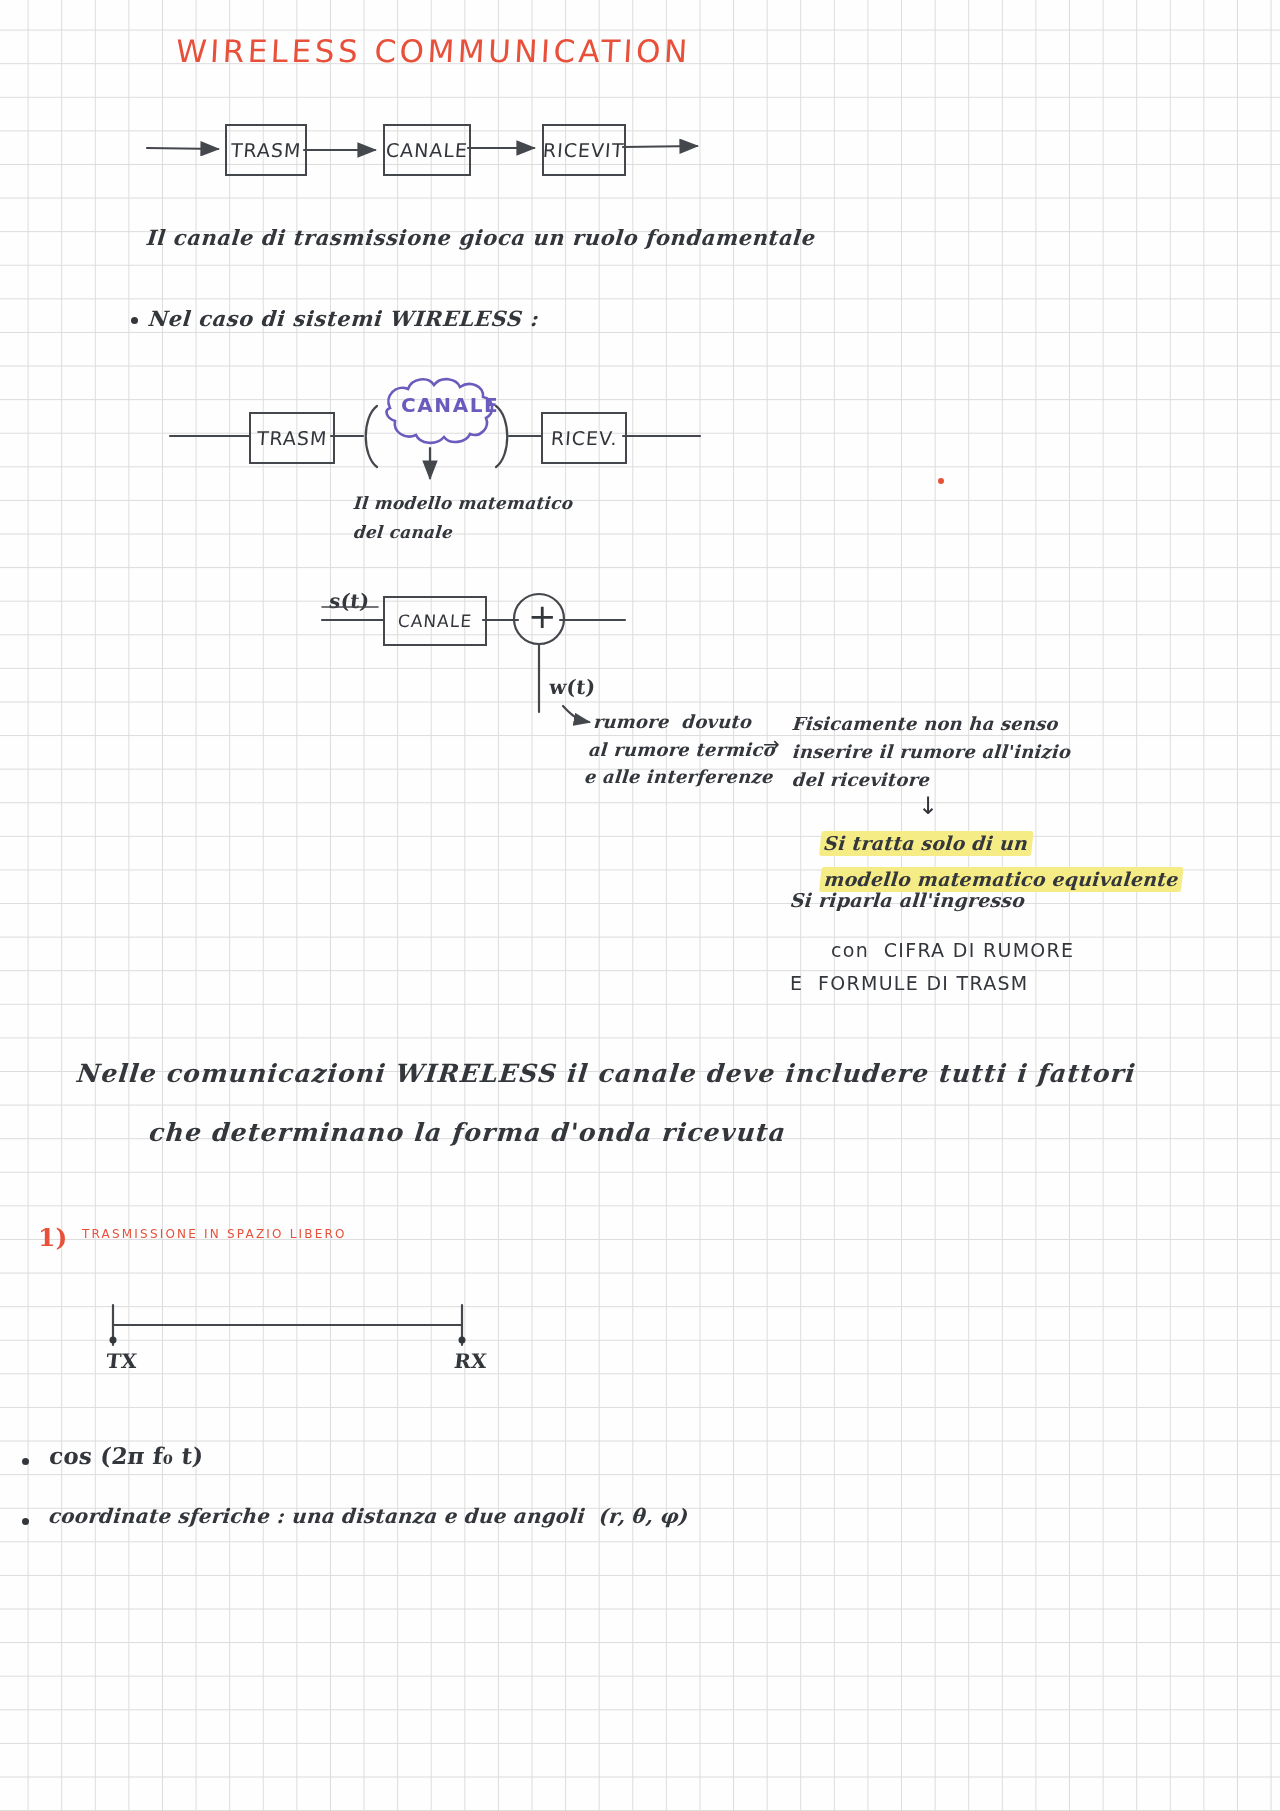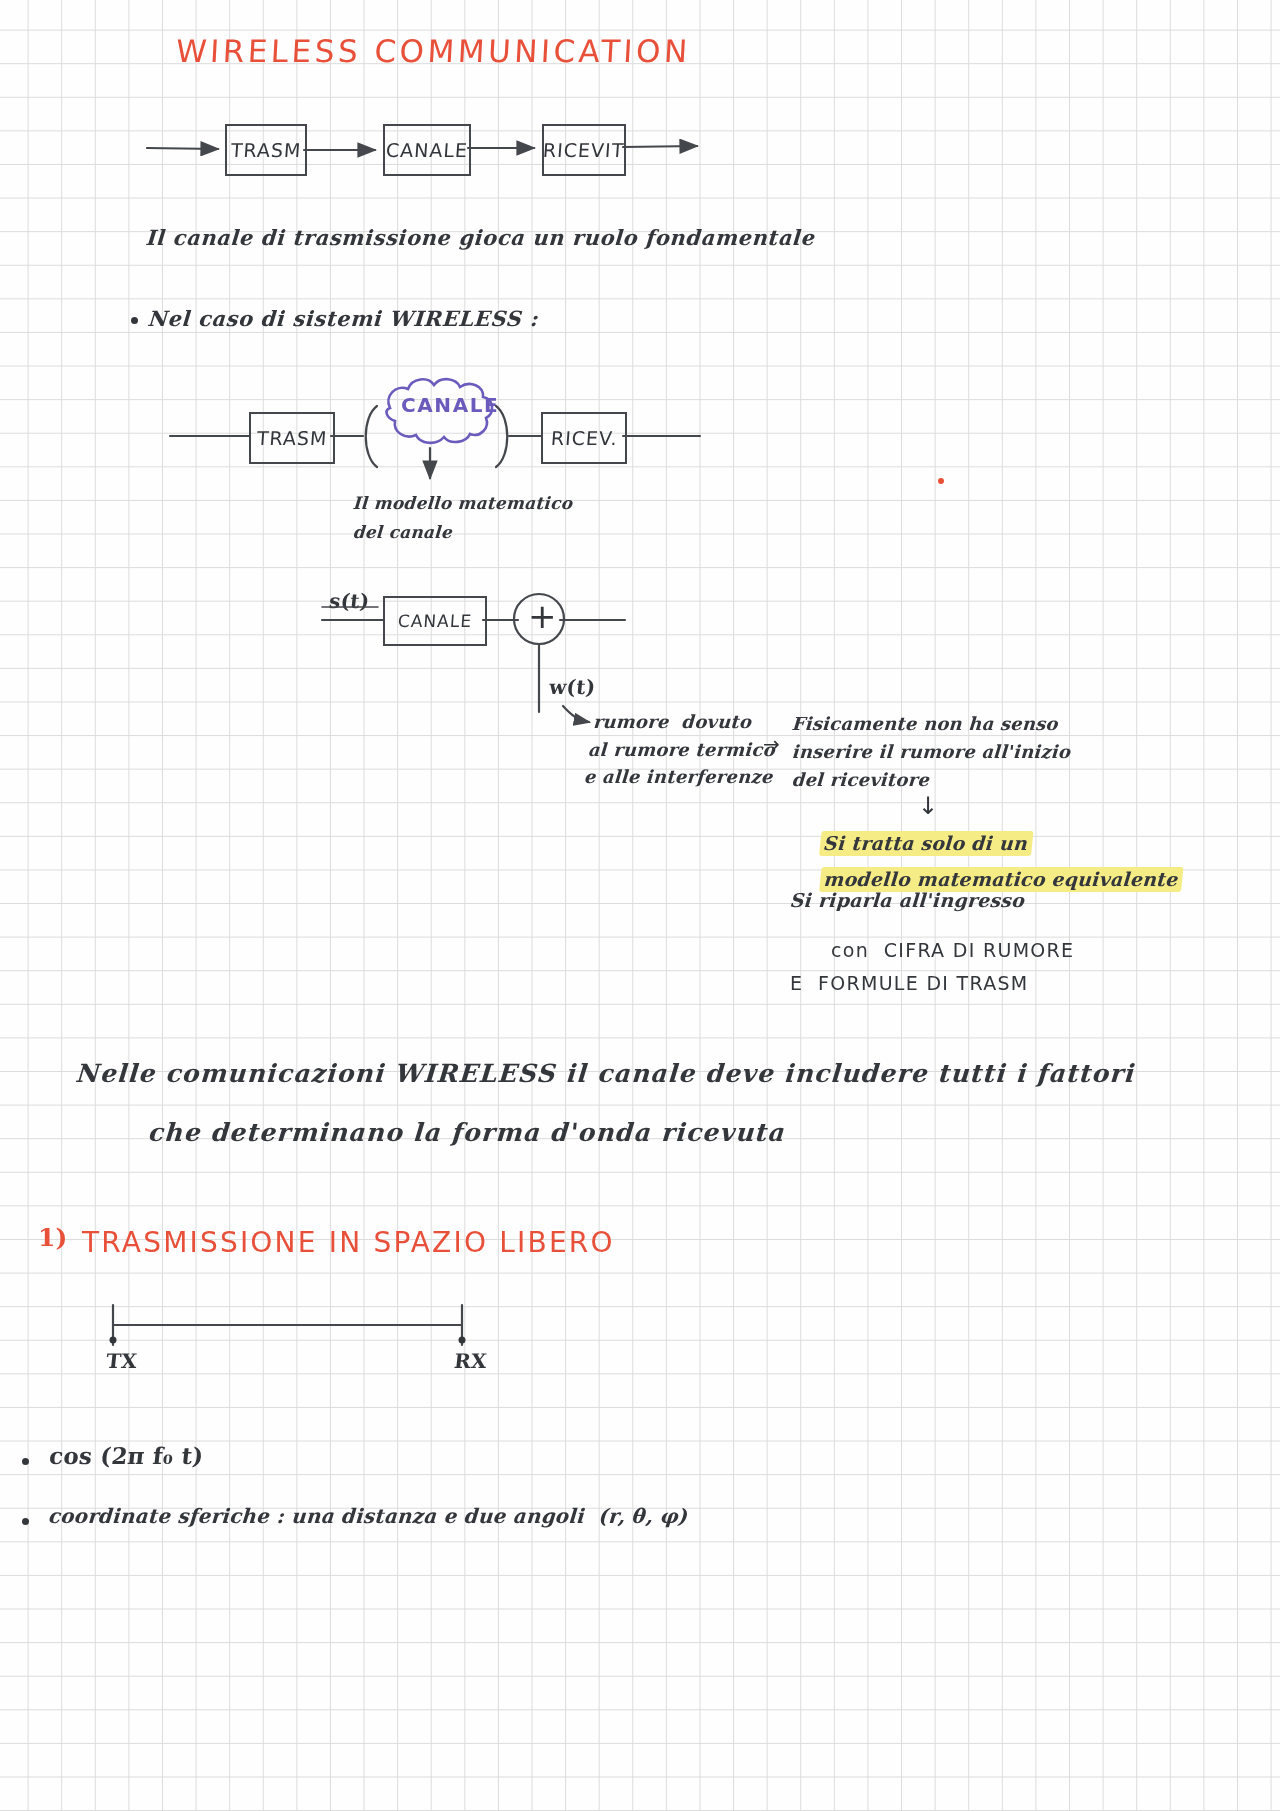--- a/index.html
+++ b/index.html
@@ -127,21 +127,21 @@
   </div>
 
   <div class="ink cursive" style="left:790px;top:890px;font-size:19px;">Si riparla all'ingresso</div>
   <div class="ink cursive block" style="left:790px;top:940px;font-size:19px;font-style:normal;font-weight:500;letter-spacing:1.3px;transform:none;margin-left:41px;">con  CIFRA DI RUMORE</div>
   <div class="ink cursive block" style="left:790px;top:973px;font-size:19px;font-style:normal;font-weight:500;letter-spacing:1.3px;transform:none;">E  FORMULE DI TRASM</div>
 
   <div class="ink cursive" style="left:76px;top:1060px;font-size:25px;letter-spacing:1.2px;">Nelle comunicazioni WIRELESS il canale deve includere tutti i fattori</div>
   <div class="ink cursive" style="left:148px;top:1119px;font-size:25px;letter-spacing:1.2px;">che determinano la forma d'onda ricevuta</div>
 
   <div class="ink red" style="left:38px;top:1224px;font-size:25px;font-family:'DejaVu Serif',serif;font-weight:600;">1)</div>
-  <div class="ink block red" style="left:82px;top:1228px;font-size:28px;letter-spacing:2.2px;">TRASMISSIONE IN SPAZIO LIBERO</div>
+  <div class="ink block red" style="left:82px;top:1228px;font-size:12px;letter-spacing:2.2px;">TRASMISSIONE IN SPAZIO LIBERO</div>
 
   <div class="ink cursive" style="left:105px;top:1350px;font-size:20px;font-style:normal;">TX</div>
   <div class="ink cursive" style="left:453px;top:1350px;font-size:20px;font-style:normal;">RX</div>
 
   <div class="dot" style="left:22px;top:1458px;"></div>
   <div class="ink cursive" style="left:48px;top:1443px;font-size:23px;font-style:normal;">cos (2π f₀ t)</div>
 
   <div class="dot" style="left:22px;top:1518px;"></div>
   <div class="ink cursive" style="left:48px;top:1505px;font-size:20px;">coordinate sferiche : una distanza e due angoli  (r, θ, φ)</div>
 

